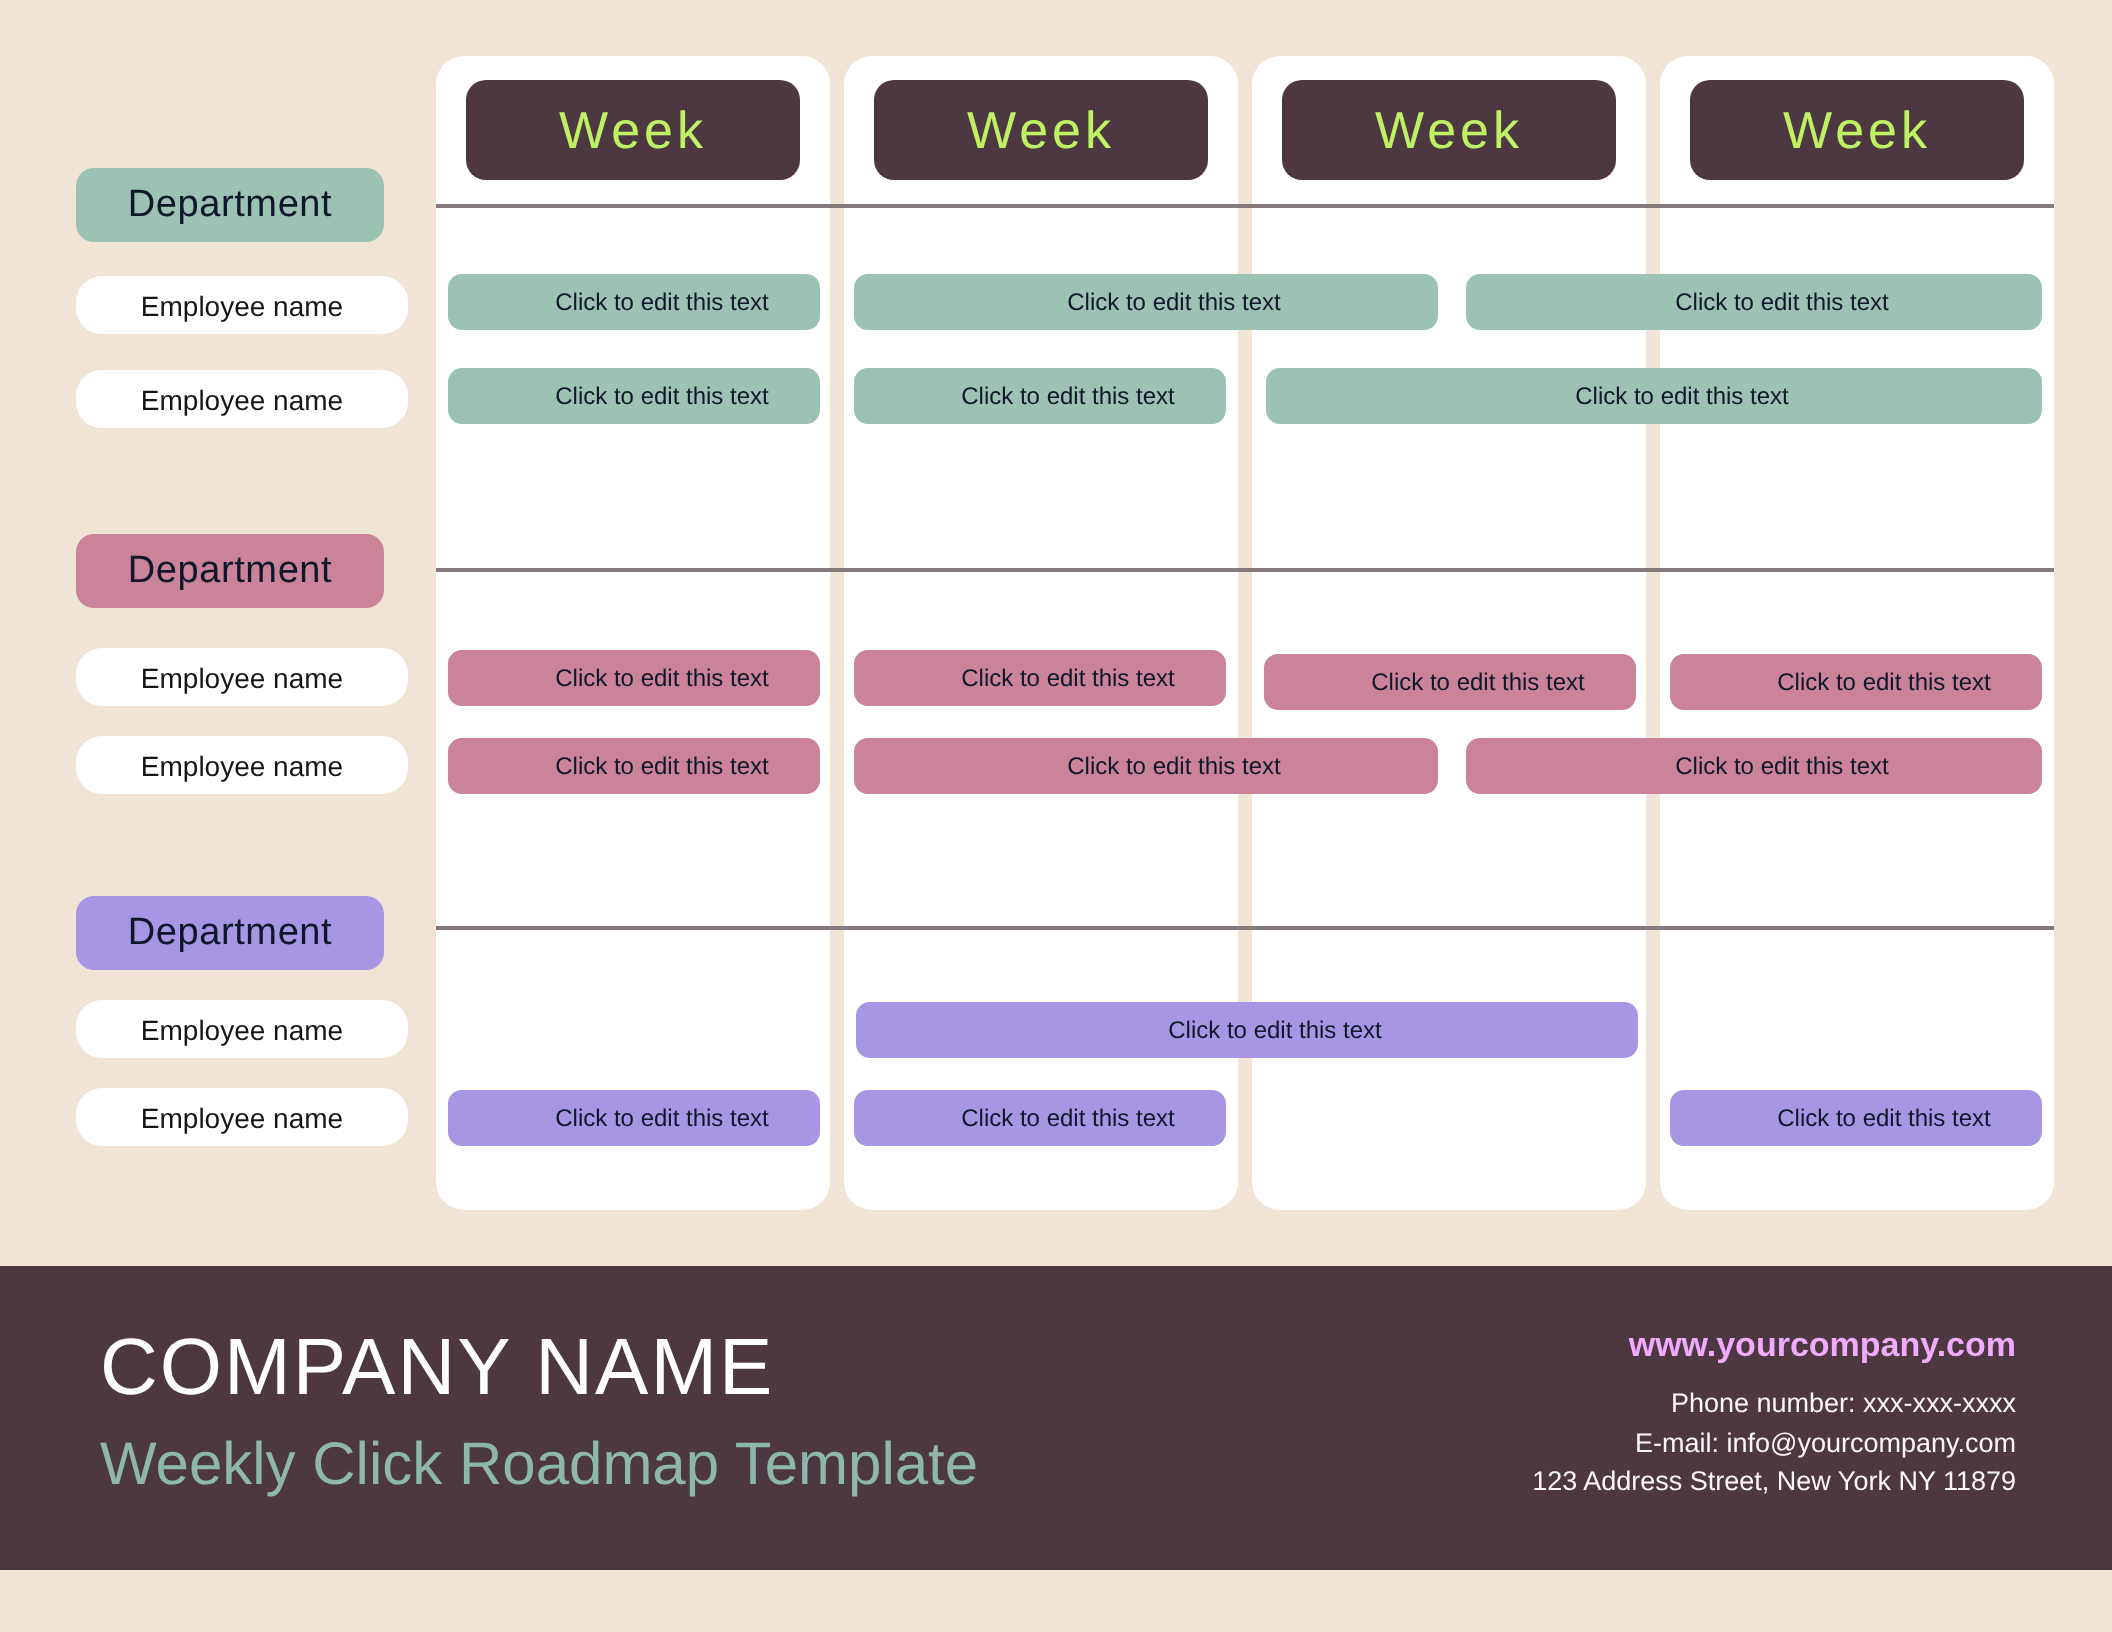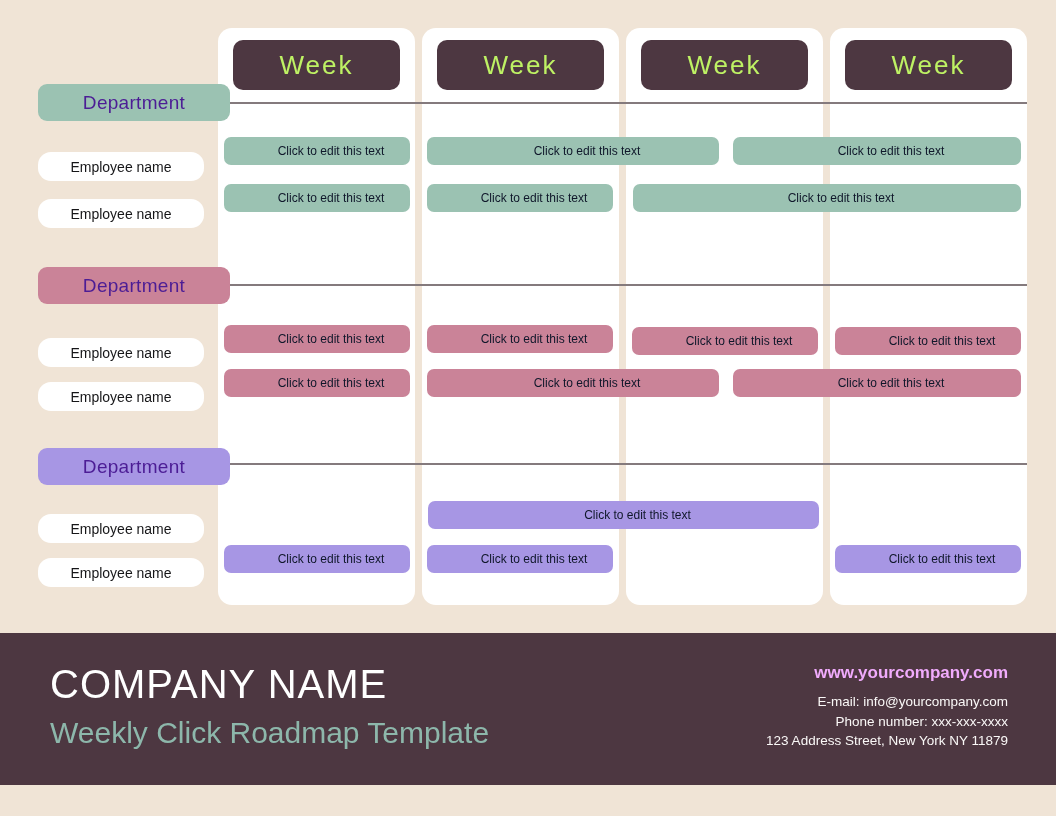--- a/index.html
+++ b/index.html
@@ -53,47 +53,46 @@
     background: #847a7d;
   }
   .divider-0 { top: 102px; }
   .divider-1 { top: 284px; }
   .divider-2 { top: 463px; }
 
   
   .dept {
     position: absolute;
     left: 38px;
-    width: 192px;
+    width: 154px;
     height: 37px;
     border-radius: 9px;
     display: flex;
     align-items: center;
     justify-content: center;
     font-size: 19px;
     letter-spacing: 0.3px;
-    color: #4c1d95;
+    color: #0f172a;
   }
   .dept-0 { top: 84px;  background: #9bc2b2; }
   .dept-1 { top: 267px; background: #ca8398; }
   .dept-2 { top: 448px; background: #a796e4; }
 
   .employee {
     position: absolute;
     left: 38px;
     width: 166px;
     height: 29px;
     background: #ffffff;
     border-radius: 13px;
     display: flex;
     align-items: center;
     justify-content: center;
     font-size: 14px;
     color: #161618;
-    margin-top: 14px;
   }
   .emp-0a { top: 138px; } .emp-0b { top: 185px; }
   .emp-1a { top: 324px; } .emp-1b { top: 368px; }
   .emp-2a { top: 500px; } .emp-2b { top: 544px; }
 
   
   .bar {
     position: absolute;
     height: 28px;
     border-radius: 7px;
@@ -227,19 +226,19 @@
   <div class="bar purple bar-u0">Click to edit this text</div>
   <div class="bar purple bar-u1">Click to edit this text</div>
   <div class="bar purple bar-u2">Click to edit this text</div>
   <div class="bar purple bar-u3">Click to edit this text</div>
 
   <div class="footer">
     <div class="company-name">COMPANY NAME</div>
     <div class="footer-subtitle">Weekly Click Roadmap Template</div>
     <div class="footer-right">
       <div class="website">www.yourcompany.com</div>
+      <div class="contact-line">Phone number: xxx-xxx-xxxx</div>
       <div class="contact-line">E-mail: info@yourcompany.com</div>
-      <div class="contact-line">Phone number: xxx-xxx-xxxx</div>
       <div class="contact-line">123 Address Street, New York NY 11879</div>
     </div>
   </div>
 
 </div>
 
 </body></html>

